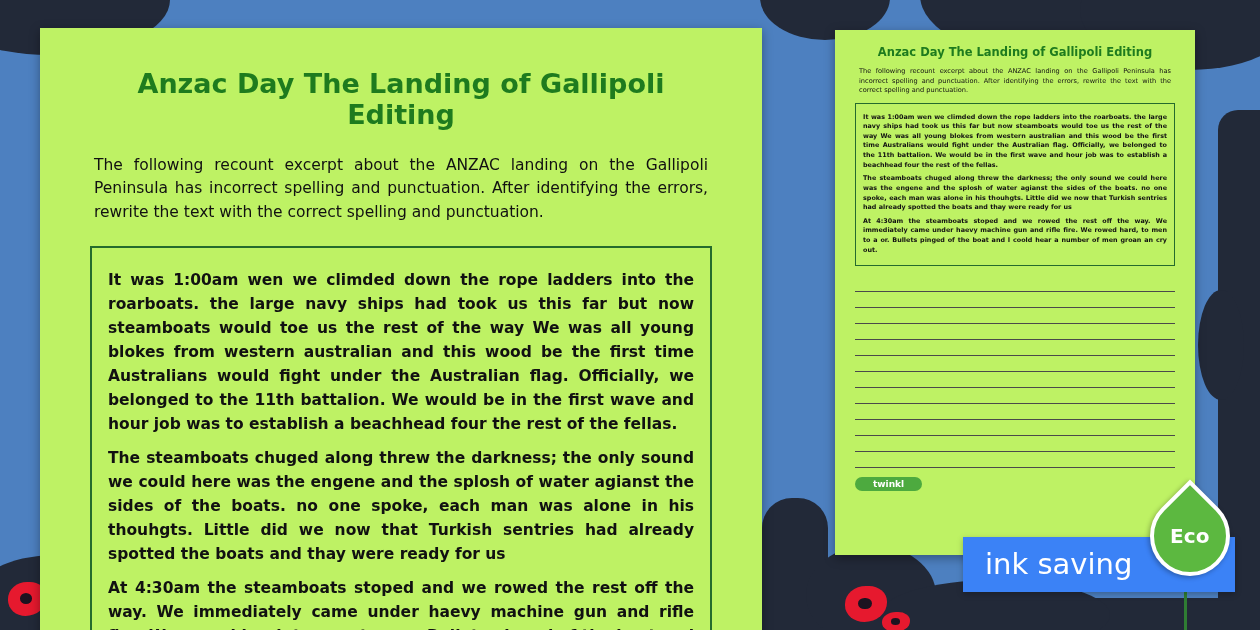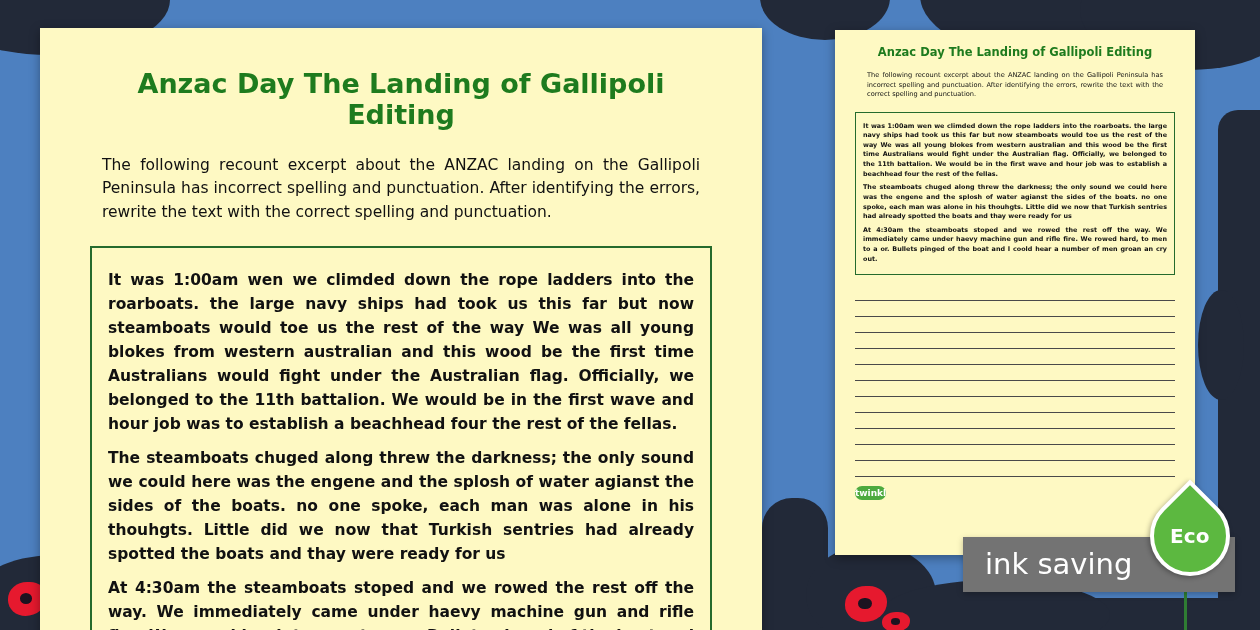--- a/index.html
+++ b/index.html
@@ -30,29 +30,29 @@
   .poppy { position: absolute; background: #e6192e; border-radius: 52% 44% 56% 48%; }
   .poppy::after {
     content: ""; position: absolute; left: 32%; top: 32%;
     width: 32%; height: 32%; background: #1c1320; border-radius: 50%;
   }
   .poppy.p1 { left: 8px;  top: 582px; width: 38px; height: 34px; }
   .poppy.p2 { left: 42px; top: 606px; width: 32px; height: 26px; }
   .poppy.p3 { left: 845px; top: 586px; width: 42px; height: 36px; }
   .poppy.p4 { left: 882px; top: 612px; width: 28px; height: 20px; }
   
-  .page { position: absolute; background: #fef9c3; box-shadow: 0 3px 10px rgba(0,0,0,0.35); }
+  .page { position: absolute; background: #bef264; box-shadow: 0 3px 10px rgba(0,0,0,0.35); }
   .page-large { left: 40px; top: 28px; width: 722px; height: 640px; padding: 40px 50px 0 50px; box-sizing: border-box; }
   .ws-title {
     margin: 0 0 24px 0; text-align: center;
     color: #1e7b1e; font-size: 27px; font-weight: bold;
     font-family: "DejaVu Sans", sans-serif;
   }
   .ws-instructions {
-    margin: 12px; color: #111; font-size: 15.5px; line-height: 1.5;
+    margin: 4px; color: #111; font-size: 15.5px; line-height: 1.5;
     text-align: justify;
   }
   .excerpt-box {
     margin-top: 22px; border: 2px solid #256b2d;
     padding: 10px 16px 12px 16px;
     font-size: 15.5px; line-height: 1.55; color: #111;
     text-align: justify;
     font-weight: bold;
   }
   .excerpt-box p { margin: 10px 0; }
@@ -64,28 +64,28 @@
     margin-top: 7px; border: 1.5px solid #256b2d;
     padding: 5px 7px 6px 7px; font-size: 6.4px; line-height: 1.5;
   }
   .excerpt-box.small p { margin: 4px 0; }
   .small-lines { margin-top: 10px; }
   .write-line { height: 15px; border-bottom: 1px solid #4a4a4a; }
   .twinkl-logo {
     display: inline-block; margin-top: 9px;
     background: #4daa3f; color: #ffffff;
     font-size: 9px; font-weight: bold;
-    padding: 2px 0; border-radius: 9px;
+    padding: 2px 18px; border-radius: 9px;
     font-family: "DejaVu Sans", sans-serif;
   }
   
   .eco-banner {
     position: absolute; left: 963px; top: 537px;
     width: 272px; height: 55px;
-    background: #737373;
+    background: #3b82f6;
     box-shadow: 0 2px 6px rgba(0,0,0,0.25);
   }
   .eco-banner .ink-label {
     color: #ffffff; font-size: 29px; line-height: 55px;
     padding-left: 22px; font-family: "DejaVu Sans", sans-serif;
   }
   .leaf-stem {
     position: absolute; left: 1184px; top: 555px;
     width: 3px; height: 75px; background: #2f7d33;
   }

